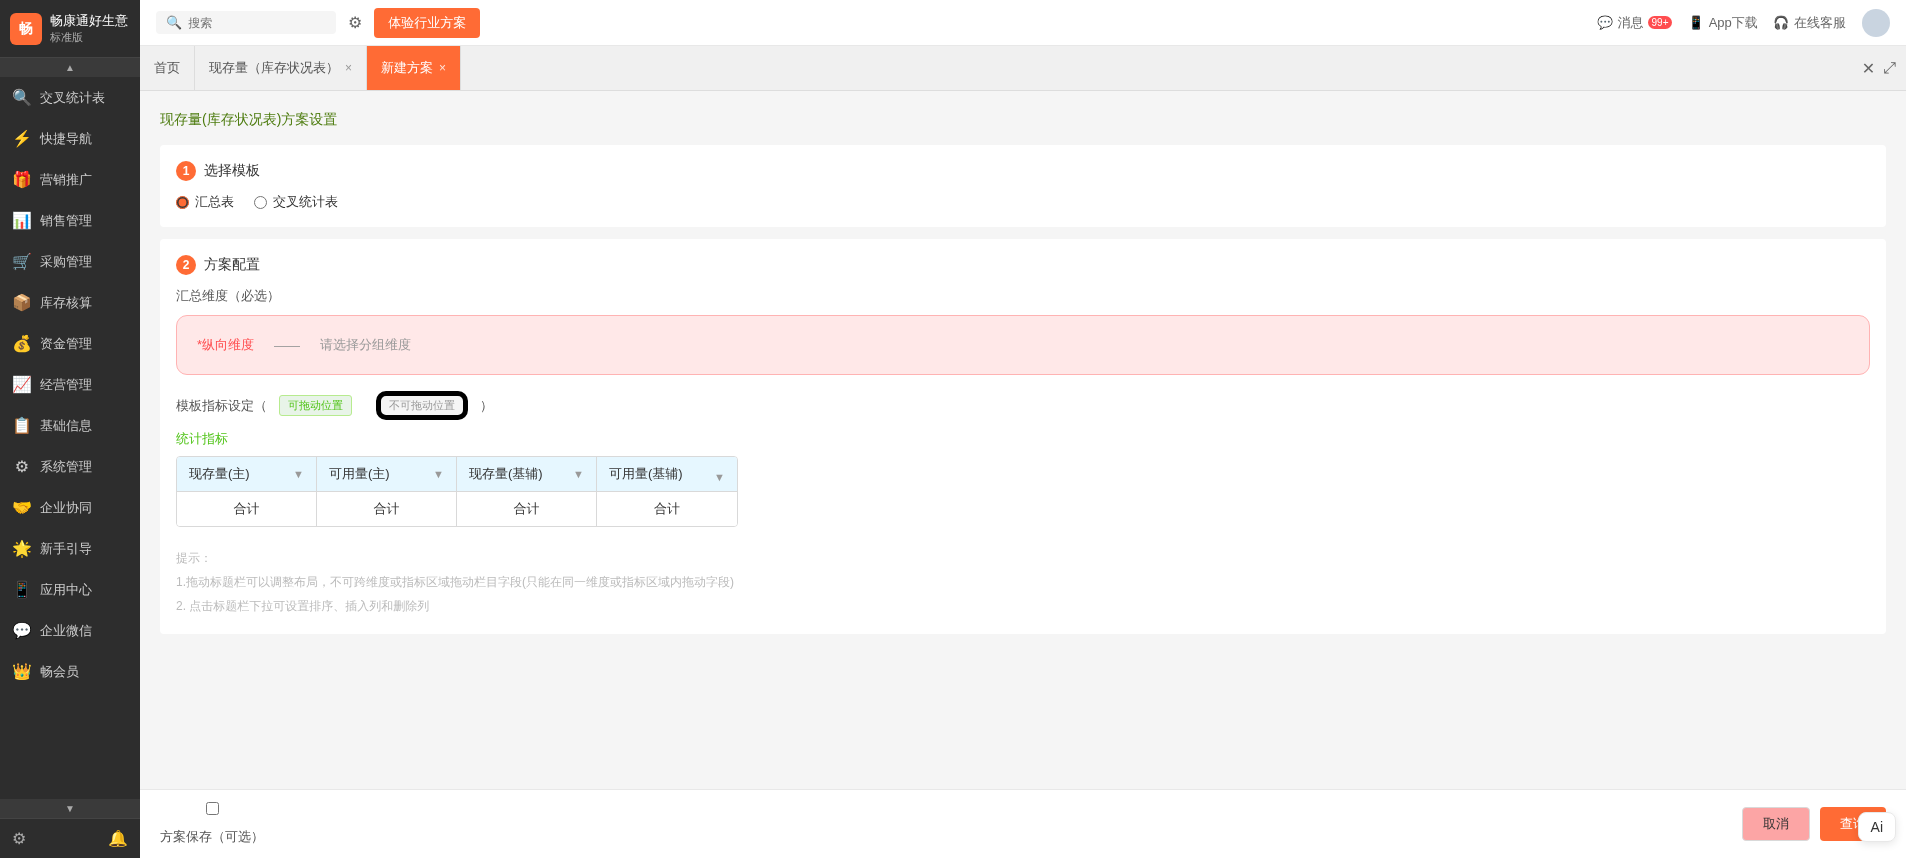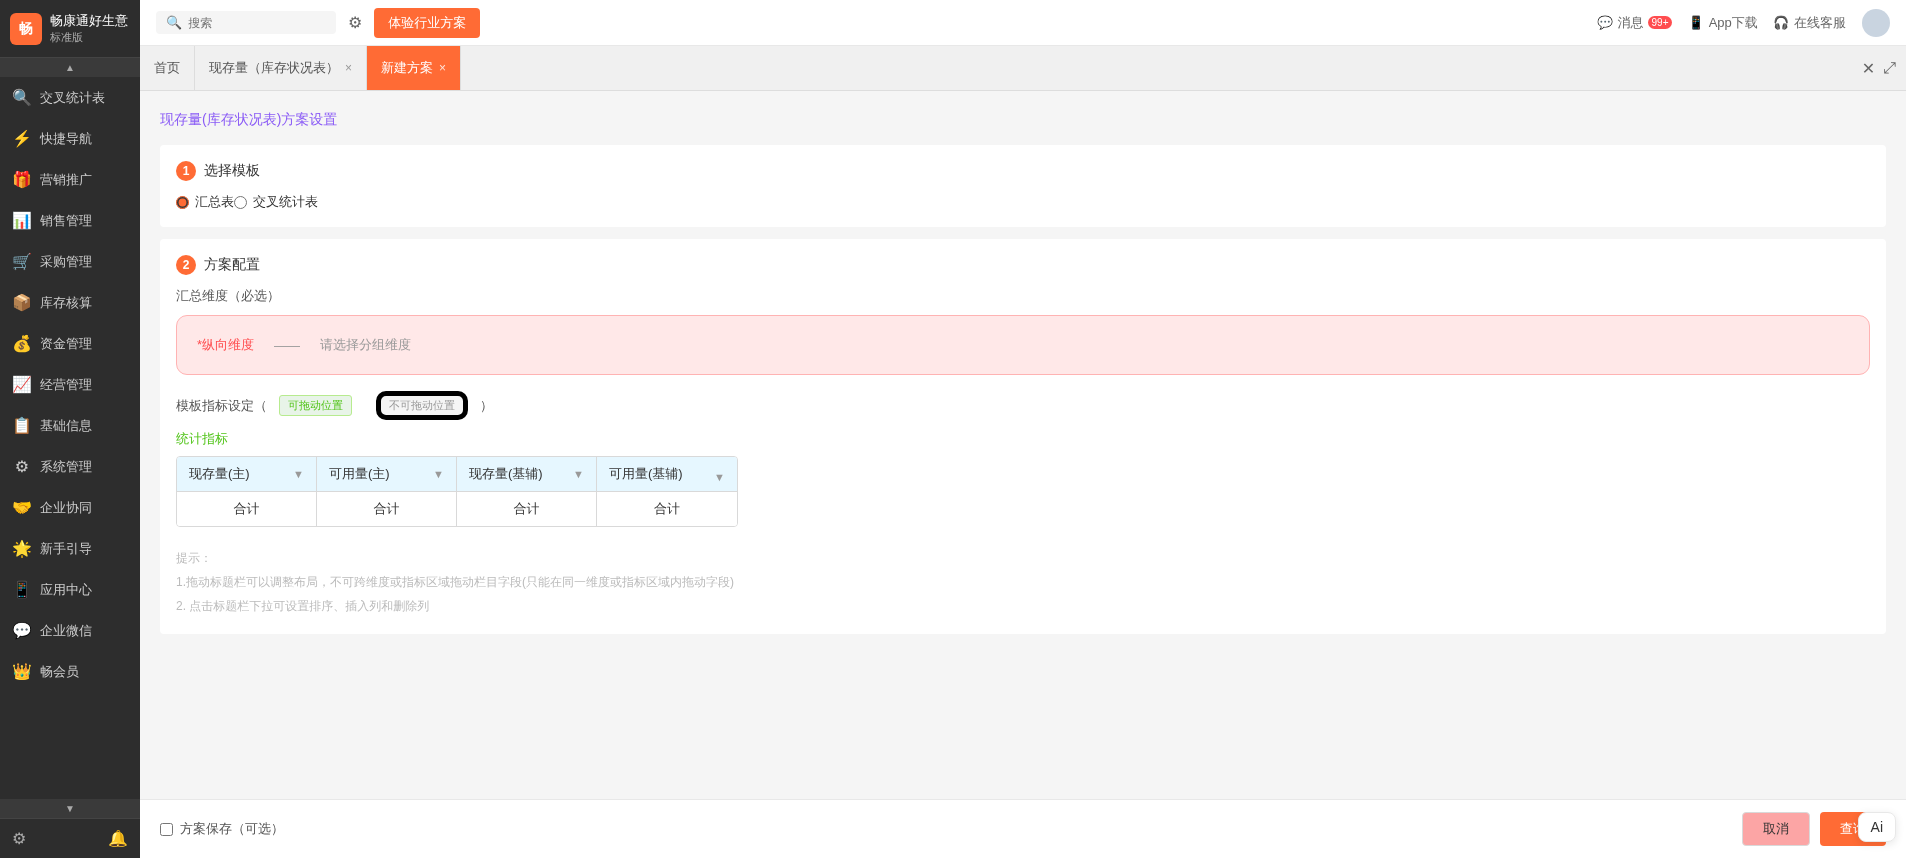--- a/index.html
+++ b/index.html
@@ -92,39 +92,39 @@
       padding: 0 14px; height: 100%; cursor: pointer; font-size: 13px;
     }
     .tabs-actions { margin-left: auto; display: flex; align-items: center; gap: 8px; padding-right: 10px; }
     .tab-action-btn { background: none; border: none; cursor: pointer; font-size: 16px; color: #666; }
 
     
     .content {
       flex: 1; overflow-y: auto; padding: 20px;
       background: #f5f5f5;
     }
-    .page-title { font-size: 14px; color: #8b5cf6; margin-bottom: 16px; }
+    .page-title { font-size: 14px; color: #4d7c0f; margin-bottom: 16px; }
 
     .section-card {
       background: #fff; border-radius: 4px;
       padding: 16px; margin-bottom: 12px;
     }
 
     .step-label {
       display: flex; align-items: center; gap: 8px;
       font-size: 14px; color: #333; margin-bottom: 12px; font-weight: 500;
     }
     .step-num {
       width: 20px; height: 20px; border-radius: 50%;
       background: #ff6b35; color: white;
       font-size: 12px; display: flex; align-items: center; justify-content: center;
       font-weight: bold;
     }
 
-    .radio-group { display: flex; align-items: flex-end; }
+    .radio-group { display: flex; align-items: flex-end; gap: 20px; }
     .radio-item { display: flex; align-items: center; gap: 6px; cursor: pointer; font-size: 13px; color: #333; }
     .radio-item input[type=radio] { accent-color: #ff6b35; }
 
     
     .step2-card { background: #fff; border-radius: 4px; padding: 16px; }
     .field-label { font-size: 13px; color: #555; margin-bottom: 10px; }
 
     .dimension-box {
       background: #ffe8e8;
       border: 1px solid #ffb3b3;
@@ -172,21 +172,21 @@
     .stats-cell:last-child { border-right: none; }
     .col-chevron { color: #999; font-size: 11px; }
 
     .tips-section { color: #bbb; font-size: 12px; line-height: 2; }
 
     
     .bottom-bar {
       background: #fff; border-top: 1px solid #e8e8e8;
       padding: 12px 20px; display: flex; align-items: center;
     }
-    .save-option { display: flex; align-items: center; gap: 7px; font-size: 13px; color: #555; cursor: pointer; }
+    .save-option { display: flex; align-items: center; gap: 13px; font-size: 13px; color: #555; cursor: pointer; flex-direction: column; }
     .bottom-actions { margin-left: auto; display: flex; gap: 10px; }
     .btn-cancel {
       border: 1px solid #d9d9d9; background: #fca5a5; color: #333;
       padding: 7px 20px; border-radius: 4px; cursor: pointer; font-size: 13px;
     }
     .btn-query {
       background: #ff6b35; color: white; border: none;
       padding: 7px 20px; border-radius: 4px; cursor: pointer; font-size: 13px;
     }
     .side-scroll-btn {

